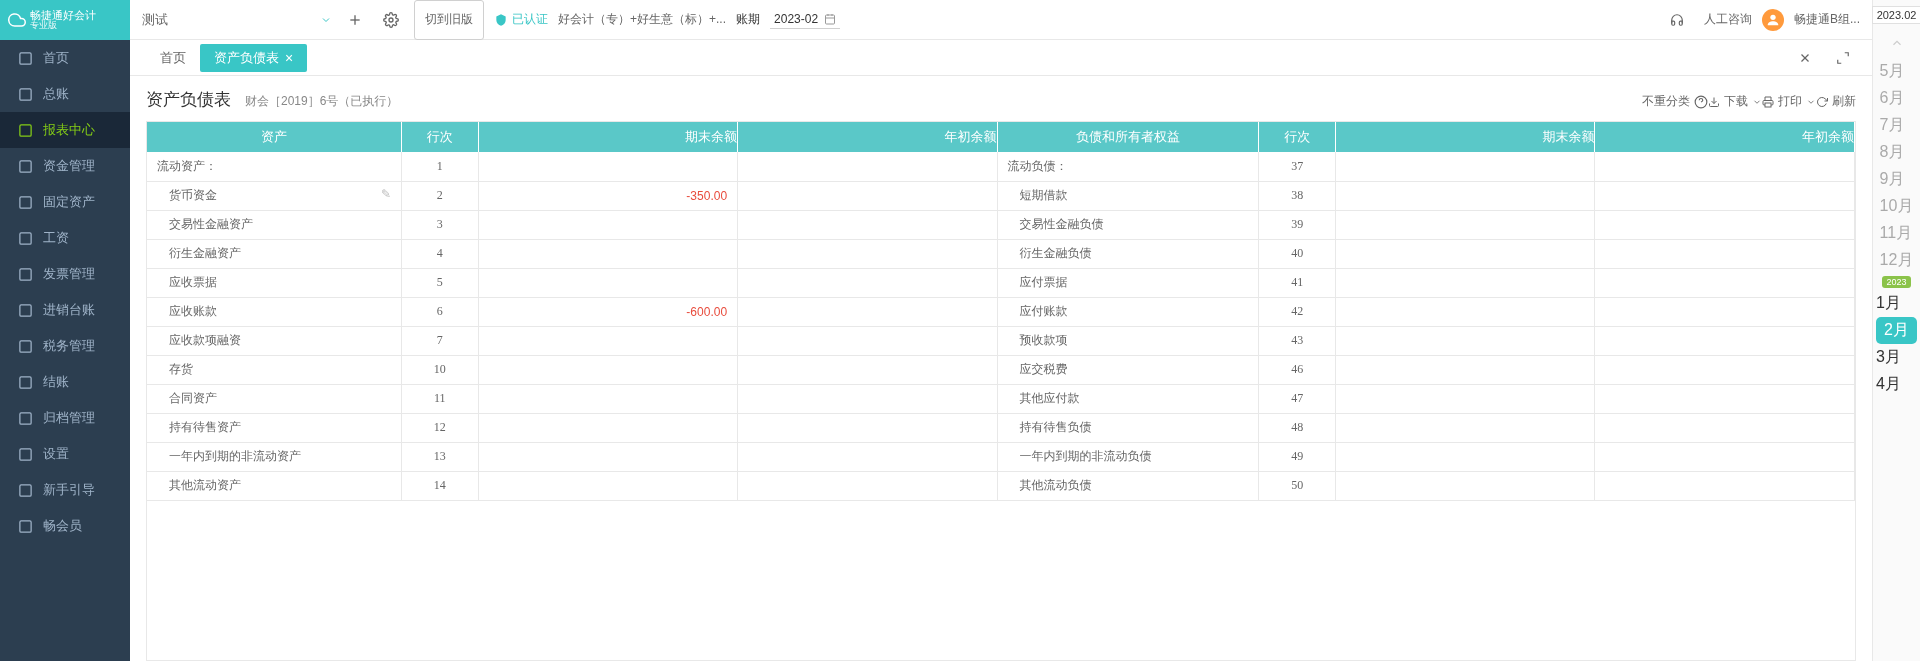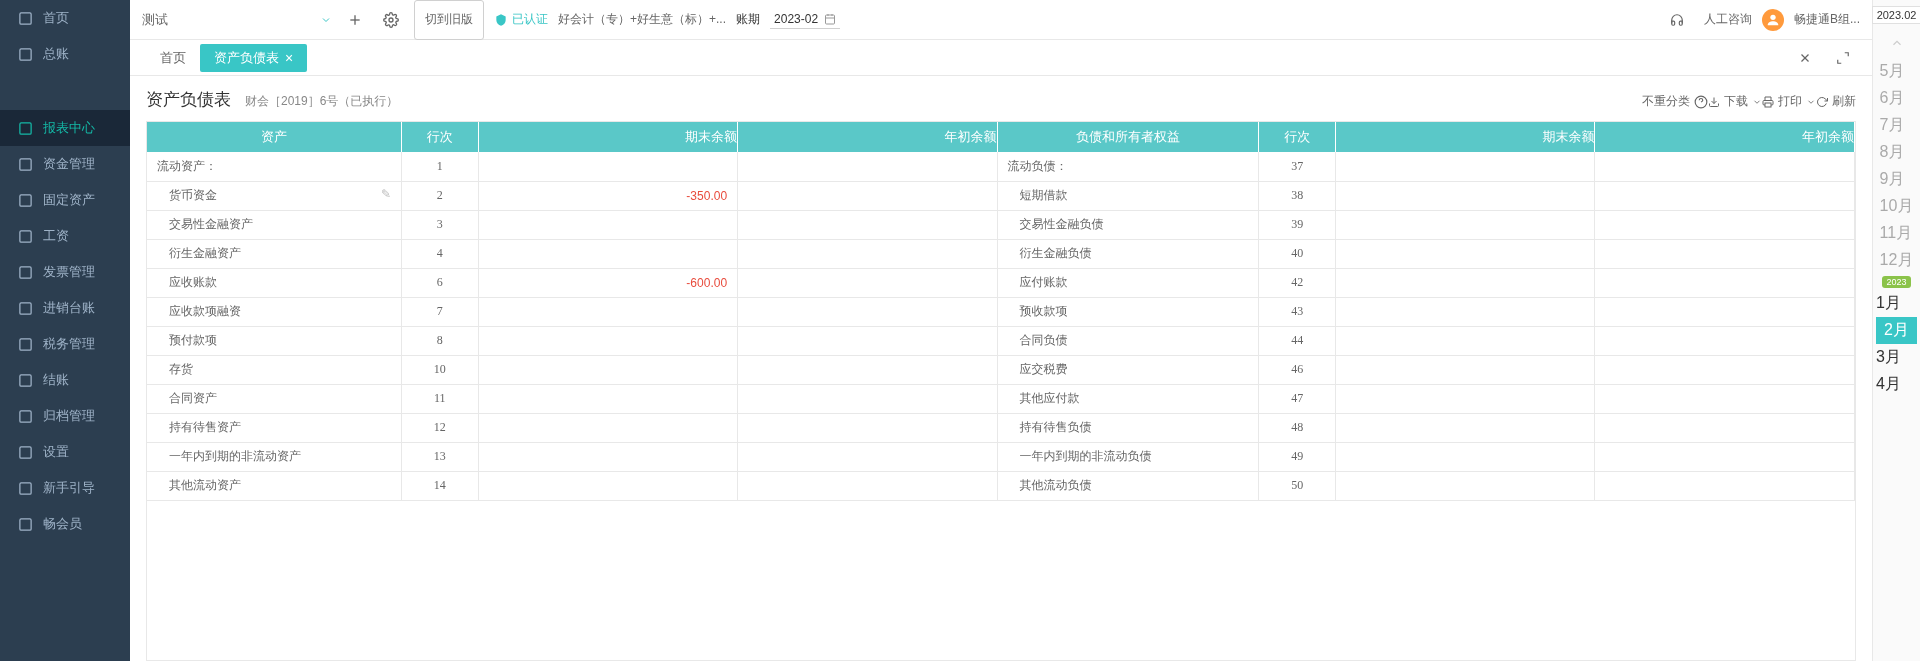--- a/index.html
+++ b/index.html
@@ -4,21 +4,21 @@
 <style>
 * { margin: 0; padding: 0; box-sizing: border-box; font-family: "Microsoft YaHei", Arial, sans-serif; }
 body { background: #f5f5f5; overflow: hidden; }
 .app { display: flex; height: 661px; width: 1920px; }
 .sidebar { width: 130px; background: #2c3e50; display: flex; flex-direction: column; }
 .logo { height: 40px; background: #39c6c6; color: #fff; display: flex; align-items: center; padding: 0 8px; font-size: 11px; }
 .logo svg { margin-right: 4px; flex-shrink: 0; }
 .logo-text { display: flex; flex-direction: column; line-height: 1.1; }
 .logo-sub { font-size: 9px; opacity: 0.9; }
 .nav-item { height: 36px; display: flex; align-items: center; padding: 0 18px; color: #9fb3c8; font-size: 13px; cursor: pointer; }
-.nav-item.active { background: #1a2838; color: #14b8a6; margin-top: 38px; }
+.nav-item.active { background: #1a2838; color: #84cc16; }
 .nav-item svg { margin-right: 10px; flex-shrink: 0; }
 .main { flex: 1; display: flex; flex-direction: column; background: #fff; }
 .topbar { height: 40px; border-bottom: 1px solid #e8e8e8; display: flex; align-items: center; padding: 0 12px; gap: 10px; }
 .company-select { width: 190px; height: 26px; border: none; color: #666; font-size: 13px; display: flex; align-items: center; justify-content: space-between; cursor: pointer; }
 .company-select svg { color: #39c6c6; }
 .btn-icon { width: 26px; height: 26px; display: flex; align-items: center; justify-content: center; cursor: pointer; color: #666; border-radius: 3px; }
 .btn-outline { height: 40px; padding: 0 10px; border: 1px solid #d0d0d0; border-radius: 3px; background: #fff; color: #666; font-size: 12px; cursor: pointer; display: flex; align-items: center; }
 .cert-label { color: #39c6c6; font-size: 12px; display: flex; align-items: center; gap: 4px; }
 .top-text { color: #666; font-size: 12px; }
 .period-label { color: #333; font-size: 12px; }
@@ -48,28 +48,37 @@
 .col-start { width: 210px; text-align: right; }
 .col-liab { width: 212px; }
 .indent { padding-left: 22px; }
 .neg { color: #e84c3d; }
 .edit-icon { float: right; color: #bbb; }
 .right-side { width: 48px; background: #fafafa; border-left: 1px solid #e8e8e8; display: flex; flex-direction: column; align-items: center; padding-top: 6px; }
 .period-head { font-size: 11px; color: #333; background: #fff; border: 1px solid #e0e0e0; padding: 2px 4px; margin-bottom: 8px; }
 .period-nav { color: #ccc; cursor: pointer; margin: 4px 0; }
 .month-item { font-size: 16px; color: #aaa; padding: 3px 0; cursor: pointer; }
 .month-item.dark { color: #333; }
-.month-item.active { background: #39c6c6; color: #fff; border-radius: 0; padding: 3px 8px; }
+.month-item.active { background: #39c6c6; color: #fff; border-radius: 5px; padding: 3px 8px; }
 .year-badge { background: #8bc34a; color: #fff; font-size: 9px; padding: 1px 4px; border-radius: 3px; margin: 2px 7px; }
 </style>
 </head>
 <body>
 
 <div class="app">
   <div class="sidebar">
+    <div class="logo">
+      <svg width="18" height="18" viewBox="0 0 24 24" fill="none" stroke="#fff" stroke-width="2">
+          <path d="M18 10h-1.26A8 8 0 1 0 9 20h9a5 5 0 0 0 0-10z"></path>
+        </svg>
+      <div class="logo-text">
+        <span>畅捷通好会计</span>
+        <span class="logo-sub">专业版</span>
+      </div>
+    </div>
     <div id="nav">
         <div class="nav-item">
           <svg width="15" height="15" viewBox="0 0 24 24" fill="none" stroke="currentColor" stroke-width="2">
             <rect x="3" y="3" width="18" height="18" rx="2"></rect>
           </svg>
           <span>首页</span>
         </div>
         <div class="nav-item">
           <svg width="15" height="15" viewBox="0 0 24 24" fill="none" stroke="currentColor" stroke-width="2">
             <rect x="3" y="3" width="18" height="18" rx="2"></rect>
@@ -322,46 +331,46 @@
                 <td class="col-asset indent">衍生金融资产</td>
                 <td class="col-row">4</td>
                 <td class="col-end "></td>
                 <td class="col-start"></td>
                 <td class="col-liab indent">衍生金融负债</td>
                 <td class="col-row">40</td>
                 <td class="col-end"></td>
                 <td class="col-start"></td>
               </tr>
               <tr>
+                <td class="col-asset indent">应收票据</td>
+                <td class="col-row">5</td>
+                <td class="col-end "></td>
+                <td class="col-start"></td>
+                <td class="col-liab indent">应付票据</td>
+                <td class="col-row">41</td>
+                <td class="col-end"></td>
+                <td class="col-start"></td>
+              </tr>
+              <tr>
                 <td class="col-asset indent">应收账款</td>
                 <td class="col-row">6</td>
                 <td class="col-end neg">-600.00</td>
                 <td class="col-start"></td>
                 <td class="col-liab indent">应付账款</td>
                 <td class="col-row">42</td>
                 <td class="col-end"></td>
                 <td class="col-start"></td>
               </tr>
               <tr>
                 <td class="col-asset indent">应收款项融资</td>
                 <td class="col-row">7</td>
                 <td class="col-end "></td>
                 <td class="col-start"></td>
                 <td class="col-liab indent">预收款项</td>
                 <td class="col-row">43</td>
-                <td class="col-end"></td>
-                <td class="col-start"></td>
-              </tr>
-              <tr>
-                <td class="col-asset indent">预付款项</td>
-                <td class="col-row">8</td>
-                <td class="col-end "></td>
-                <td class="col-start"></td>
-                <td class="col-liab indent">合同负债</td>
-                <td class="col-row">44</td>
                 <td class="col-end"></td>
                 <td class="col-start"></td>
               </tr>
               <tr>
                 <td class="col-asset indent">存货</td>
                 <td class="col-row">10</td>
                 <td class="col-end "></td>
                 <td class="col-start"></td>
                 <td class="col-liab indent">应交税费</td>
                 <td class="col-row">46</td>

